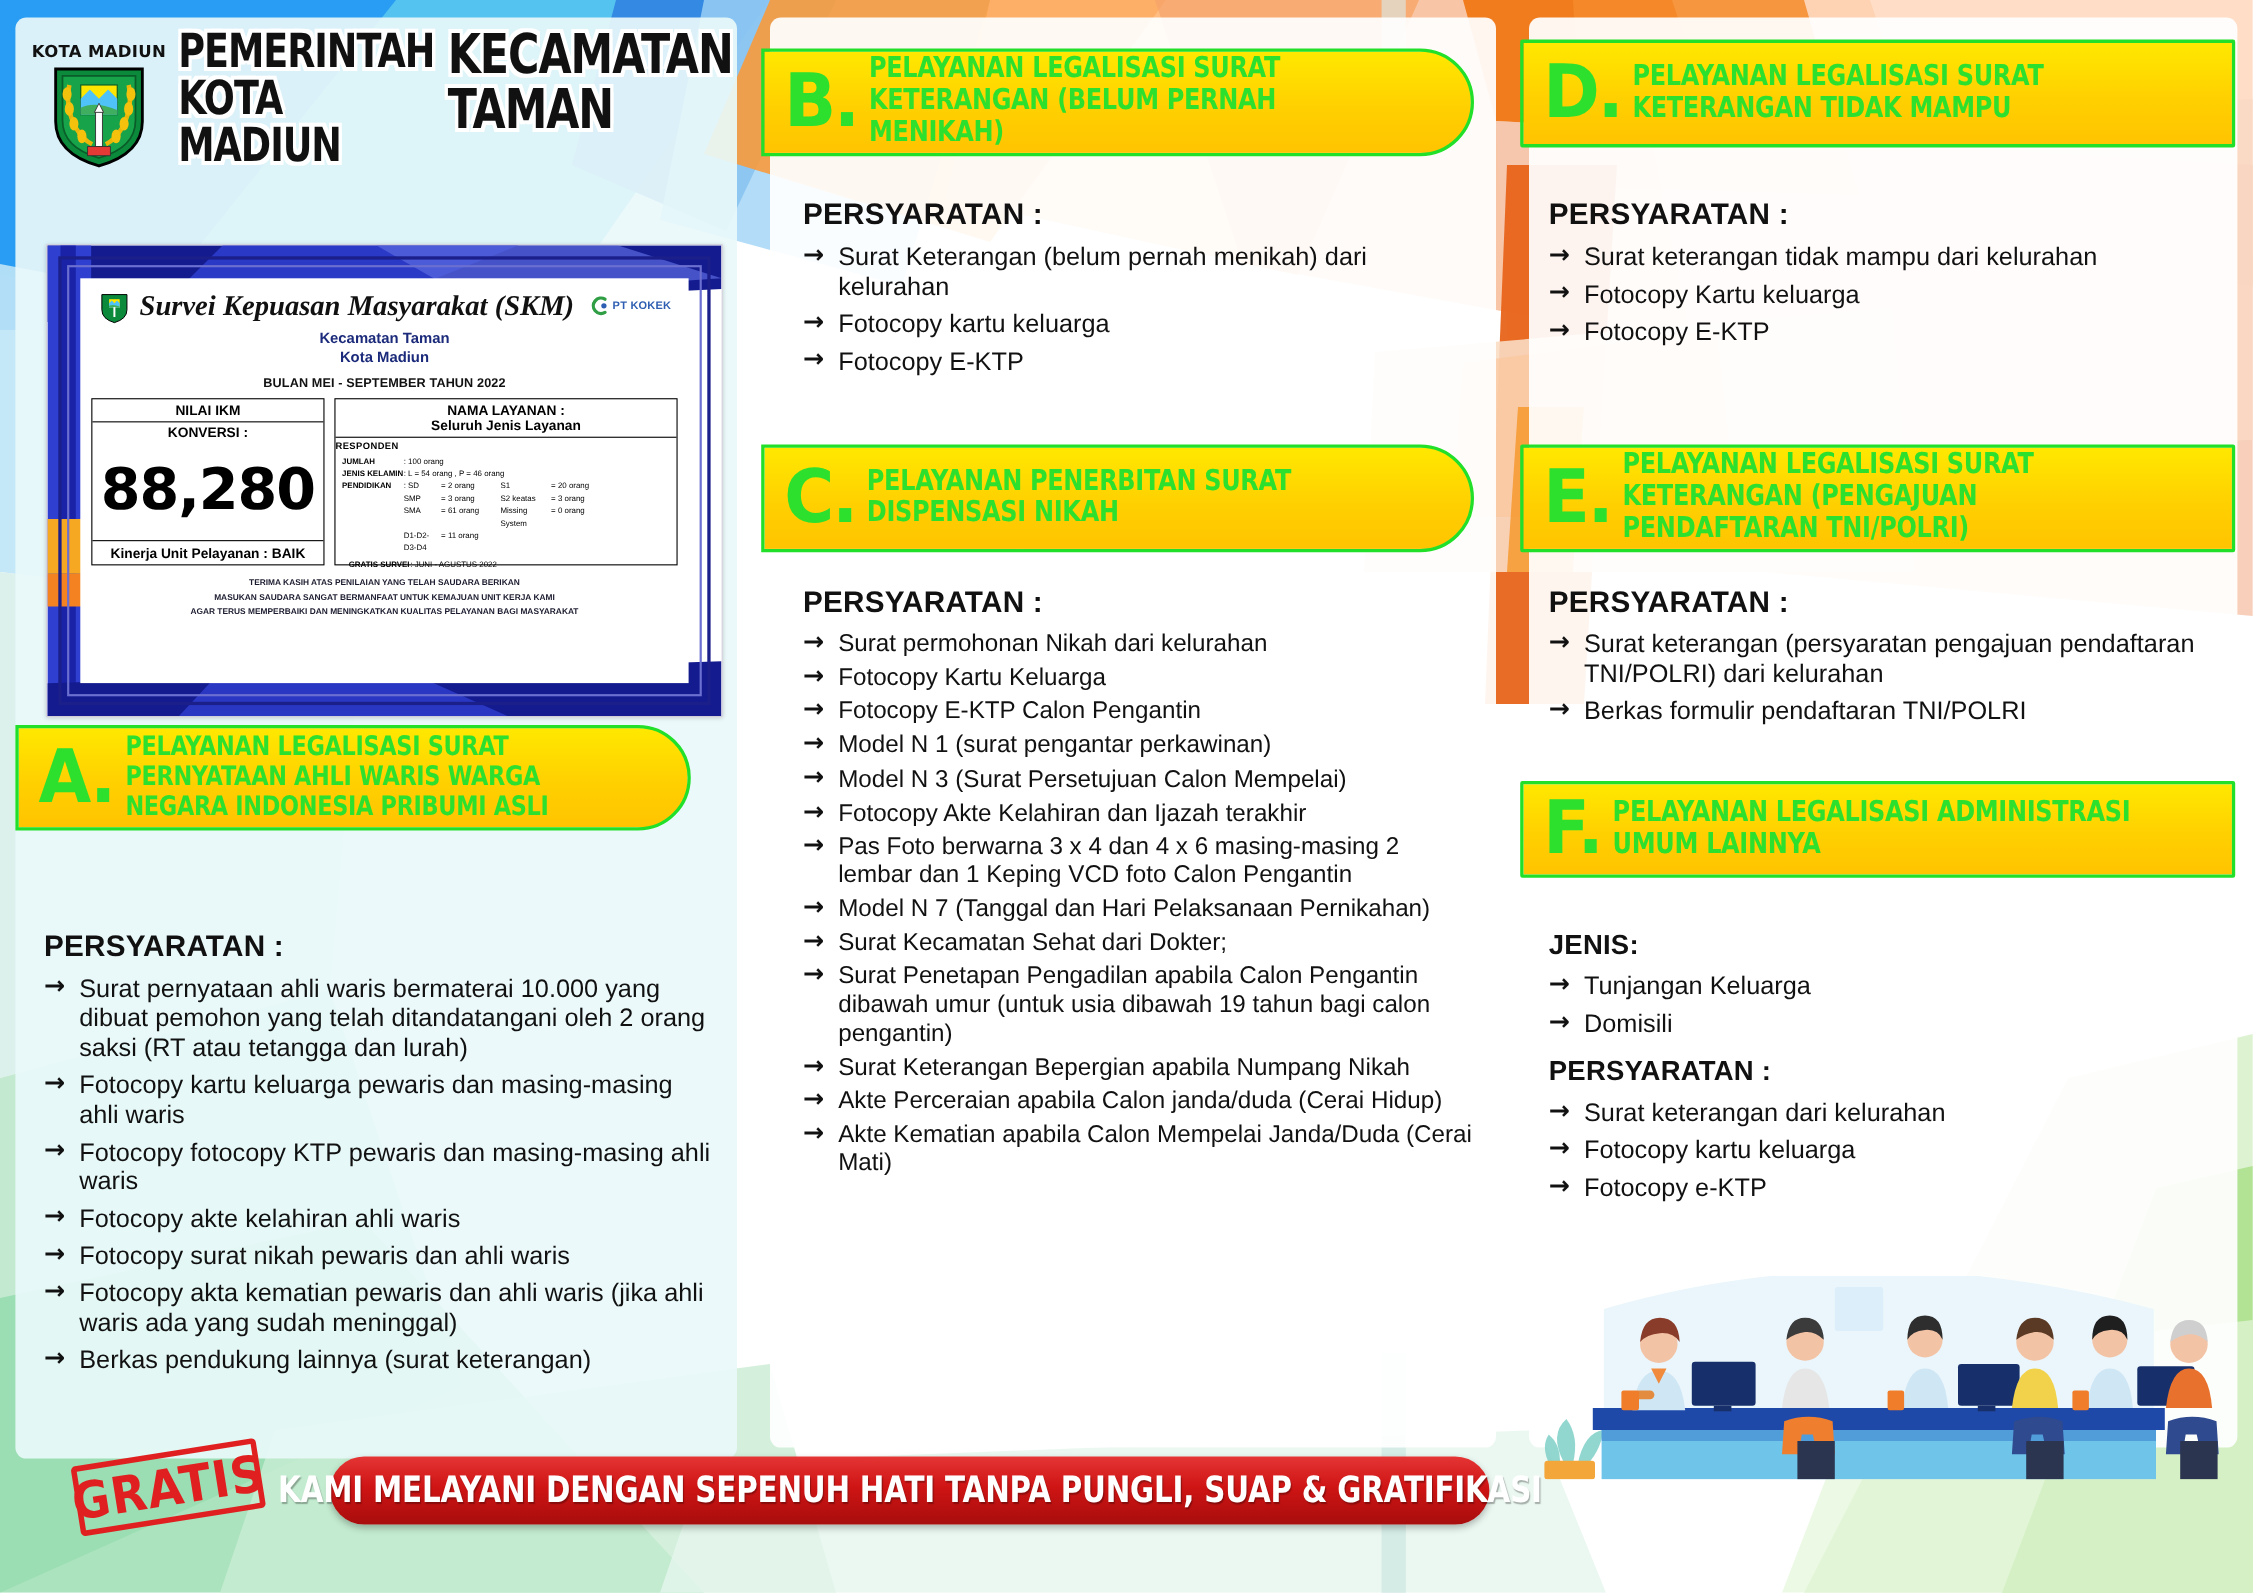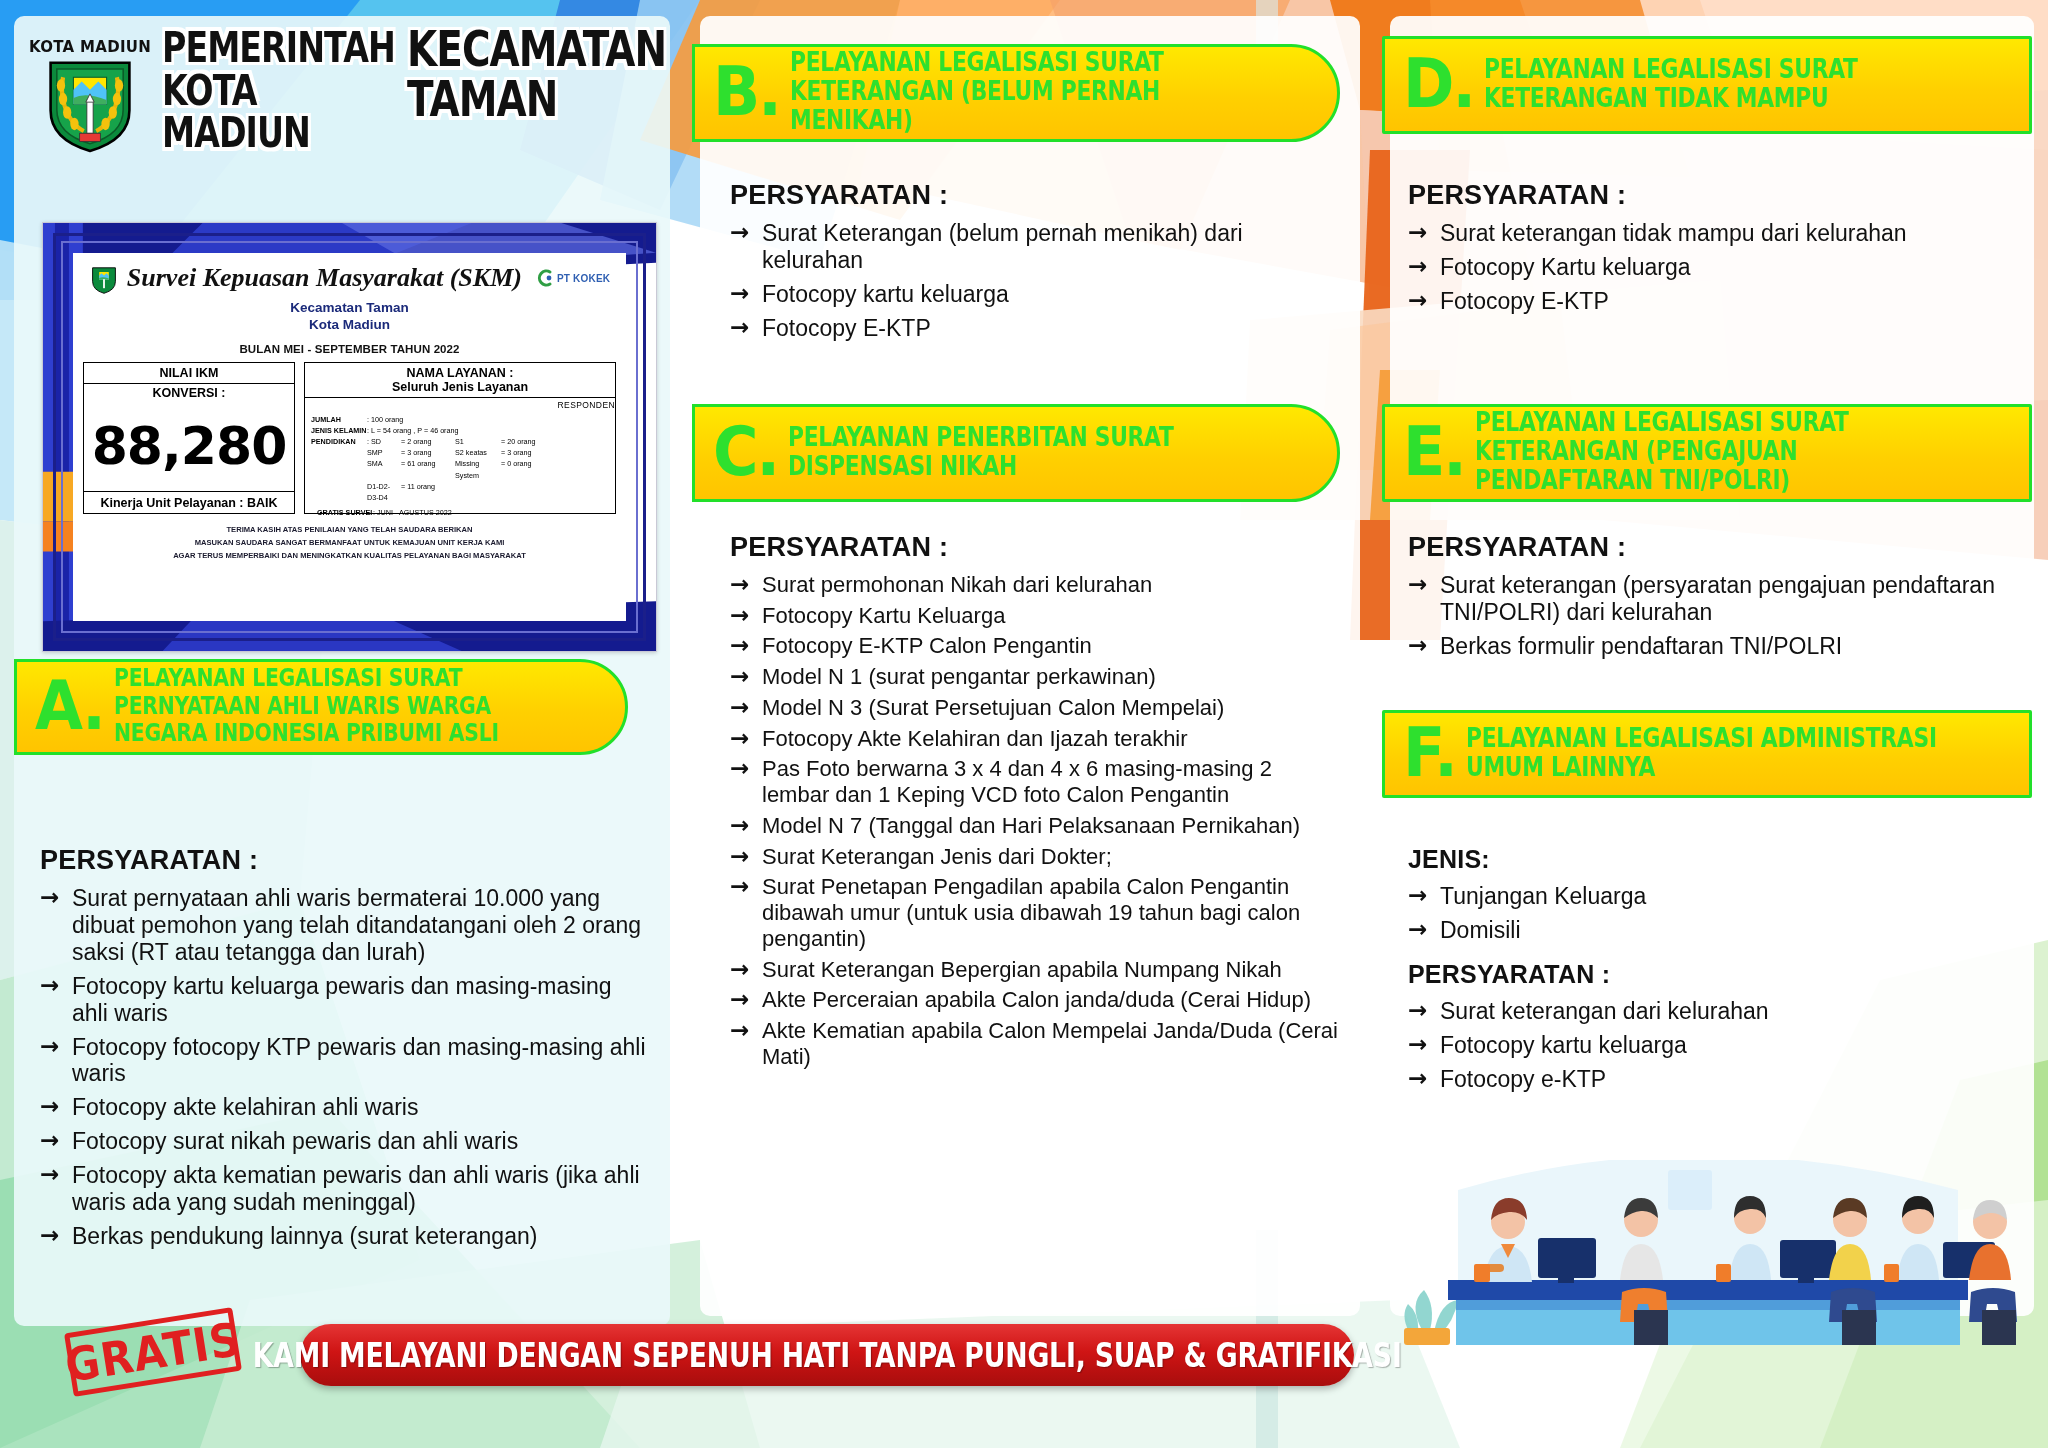--- a/index.html
+++ b/index.html
@@ -54,21 +54,21 @@
   .skm-tables { display:flex; gap:9px; margin-top:7px; height:152px; }
   .tbl { border:1.6px solid #000; }
   .tbl-left { width:212px; display:flex; flex-direction:column; }
   .tbl-right { flex:1; display:flex; flex-direction:column; }
   .cell-head { border-bottom:1.6px solid #000; text-align:center; font-weight:bold; font-size:12.5px; padding:3px 0; }
   .cell-head2 { text-align:center; font-weight:bold; font-size:12.5px; padding:2px 0 1px; }
   .ikm-value { text-align:center; font-family:"DejaVu Sans", sans-serif; font-weight:bold;
      font-size:52px; line-height:1; letter-spacing:-1px; flex:1; display:flex;
      align-items:center; justify-content:center; }
   .ikm-kinerja { border-top:1.6px solid #000; text-align:center; font-weight:bold; font-size:12.5px; padding:4px 0 3px; }
-  .resp-head { text-align:right; font-weight:normal; font-size:8.5px; letter-spacing:.4px; padding:2px 0 4px; }
+  .resp-head { text-align:left; font-weight:bold; font-size:8.5px; letter-spacing:.4px; padding:2px 0 4px; }
   .resp-body { font-size:7.2px; line-height:1.55; padding:0 6px; flex:1; }
   .resp-row { display:flex; }
   .rk { width:56px; font-weight:bold; flex:0 0 auto;}
   .rv { flex:1; }
   .edu-grid { display:grid; grid-template-columns:34px 54px 46px 54px; font-size:7.2px; line-height:1.55;}
   .resp-period { border-top:0; font-size:7.2px; padding:4px 6px 0; display:flex; }
   .skm-foot { text-align:center; font-size:7.6px; font-weight:bold; line-height:1.7; color:#1a1a2e; margin-top:10px;}
 
   
   .sec-head {
@@ -343,21 +343,21 @@
   <div class="req-label">PERSYARATAN :</div>
   <ul class="req-list" id="list-c">
       <li style="font-size: 22px; margin-bottom: 5px;"><span class="arw">→</span><span>Surat permohonan Nikah dari kelurahan</span></li>
       <li style="font-size: 22px; margin-bottom: 5px;"><span class="arw">→</span><span>Fotocopy Kartu Keluarga</span></li>
       <li style="font-size: 22px; margin-bottom: 5px;"><span class="arw">→</span><span>Fotocopy E-KTP Calon Pengantin</span></li>
       <li style="font-size: 22px; margin-bottom: 5px;"><span class="arw">→</span><span>Model N 1 (surat pengantar perkawinan)</span></li>
       <li style="font-size: 22px; margin-bottom: 5px;"><span class="arw">→</span><span>Model N 3 (Surat Persetujuan Calon Mempelai)</span></li>
       <li style="font-size: 22px; margin-bottom: 5px;"><span class="arw">→</span><span>Fotocopy Akte Kelahiran dan Ijazah terakhir</span></li>
       <li style="font-size: 22px; margin-bottom: 5px;"><span class="arw">→</span><span>Pas Foto berwarna 3 x 4 dan 4 x 6 masing-masing 2 lembar dan 1 Keping VCD foto Calon Pengantin</span></li>
       <li style="font-size: 22px; margin-bottom: 5px;"><span class="arw">→</span><span>Model N 7 (Tanggal dan Hari Pelaksanaan Pernikahan)</span></li>
-      <li style="font-size: 22px; margin-bottom: 5px;"><span class="arw">→</span><span>Surat Keterangan Jenis dari Dokter;</span></li>
+      <li style="font-size: 22px; margin-bottom: 5px;"><span class="arw">→</span><span>Surat Kecamatan Sehat dari Dokter;</span></li>
       <li style="font-size: 22px; margin-bottom: 5px;"><span class="arw">→</span><span>Surat Penetapan Pengadilan apabila Calon Pengantin dibawah umur (untuk usia dibawah 19 tahun bagi calon pengantin)</span></li>
       <li style="font-size: 22px; margin-bottom: 5px;"><span class="arw">→</span><span>Surat Keterangan Bepergian apabila Numpang Nikah</span></li>
       <li style="font-size: 22px; margin-bottom: 5px;"><span class="arw">→</span><span>Akte Perceraian apabila Calon janda/duda (Cerai Hidup)</span></li>
       <li style="font-size: 22px; margin-bottom: 5px;"><span class="arw">→</span><span>Akte Kematian apabila Calon Mempelai Janda/Duda (Cerai Mati)</span></li>
     </ul>
 </div>
 
 <div class="panel" id="right-col" style="left:1390px; top:16px; width:644px; height:1300px;"></div>
 
 <div class="sec-head sq" id="head-d" style="left:1382px; top:36px; width:650px; height:98px;">

